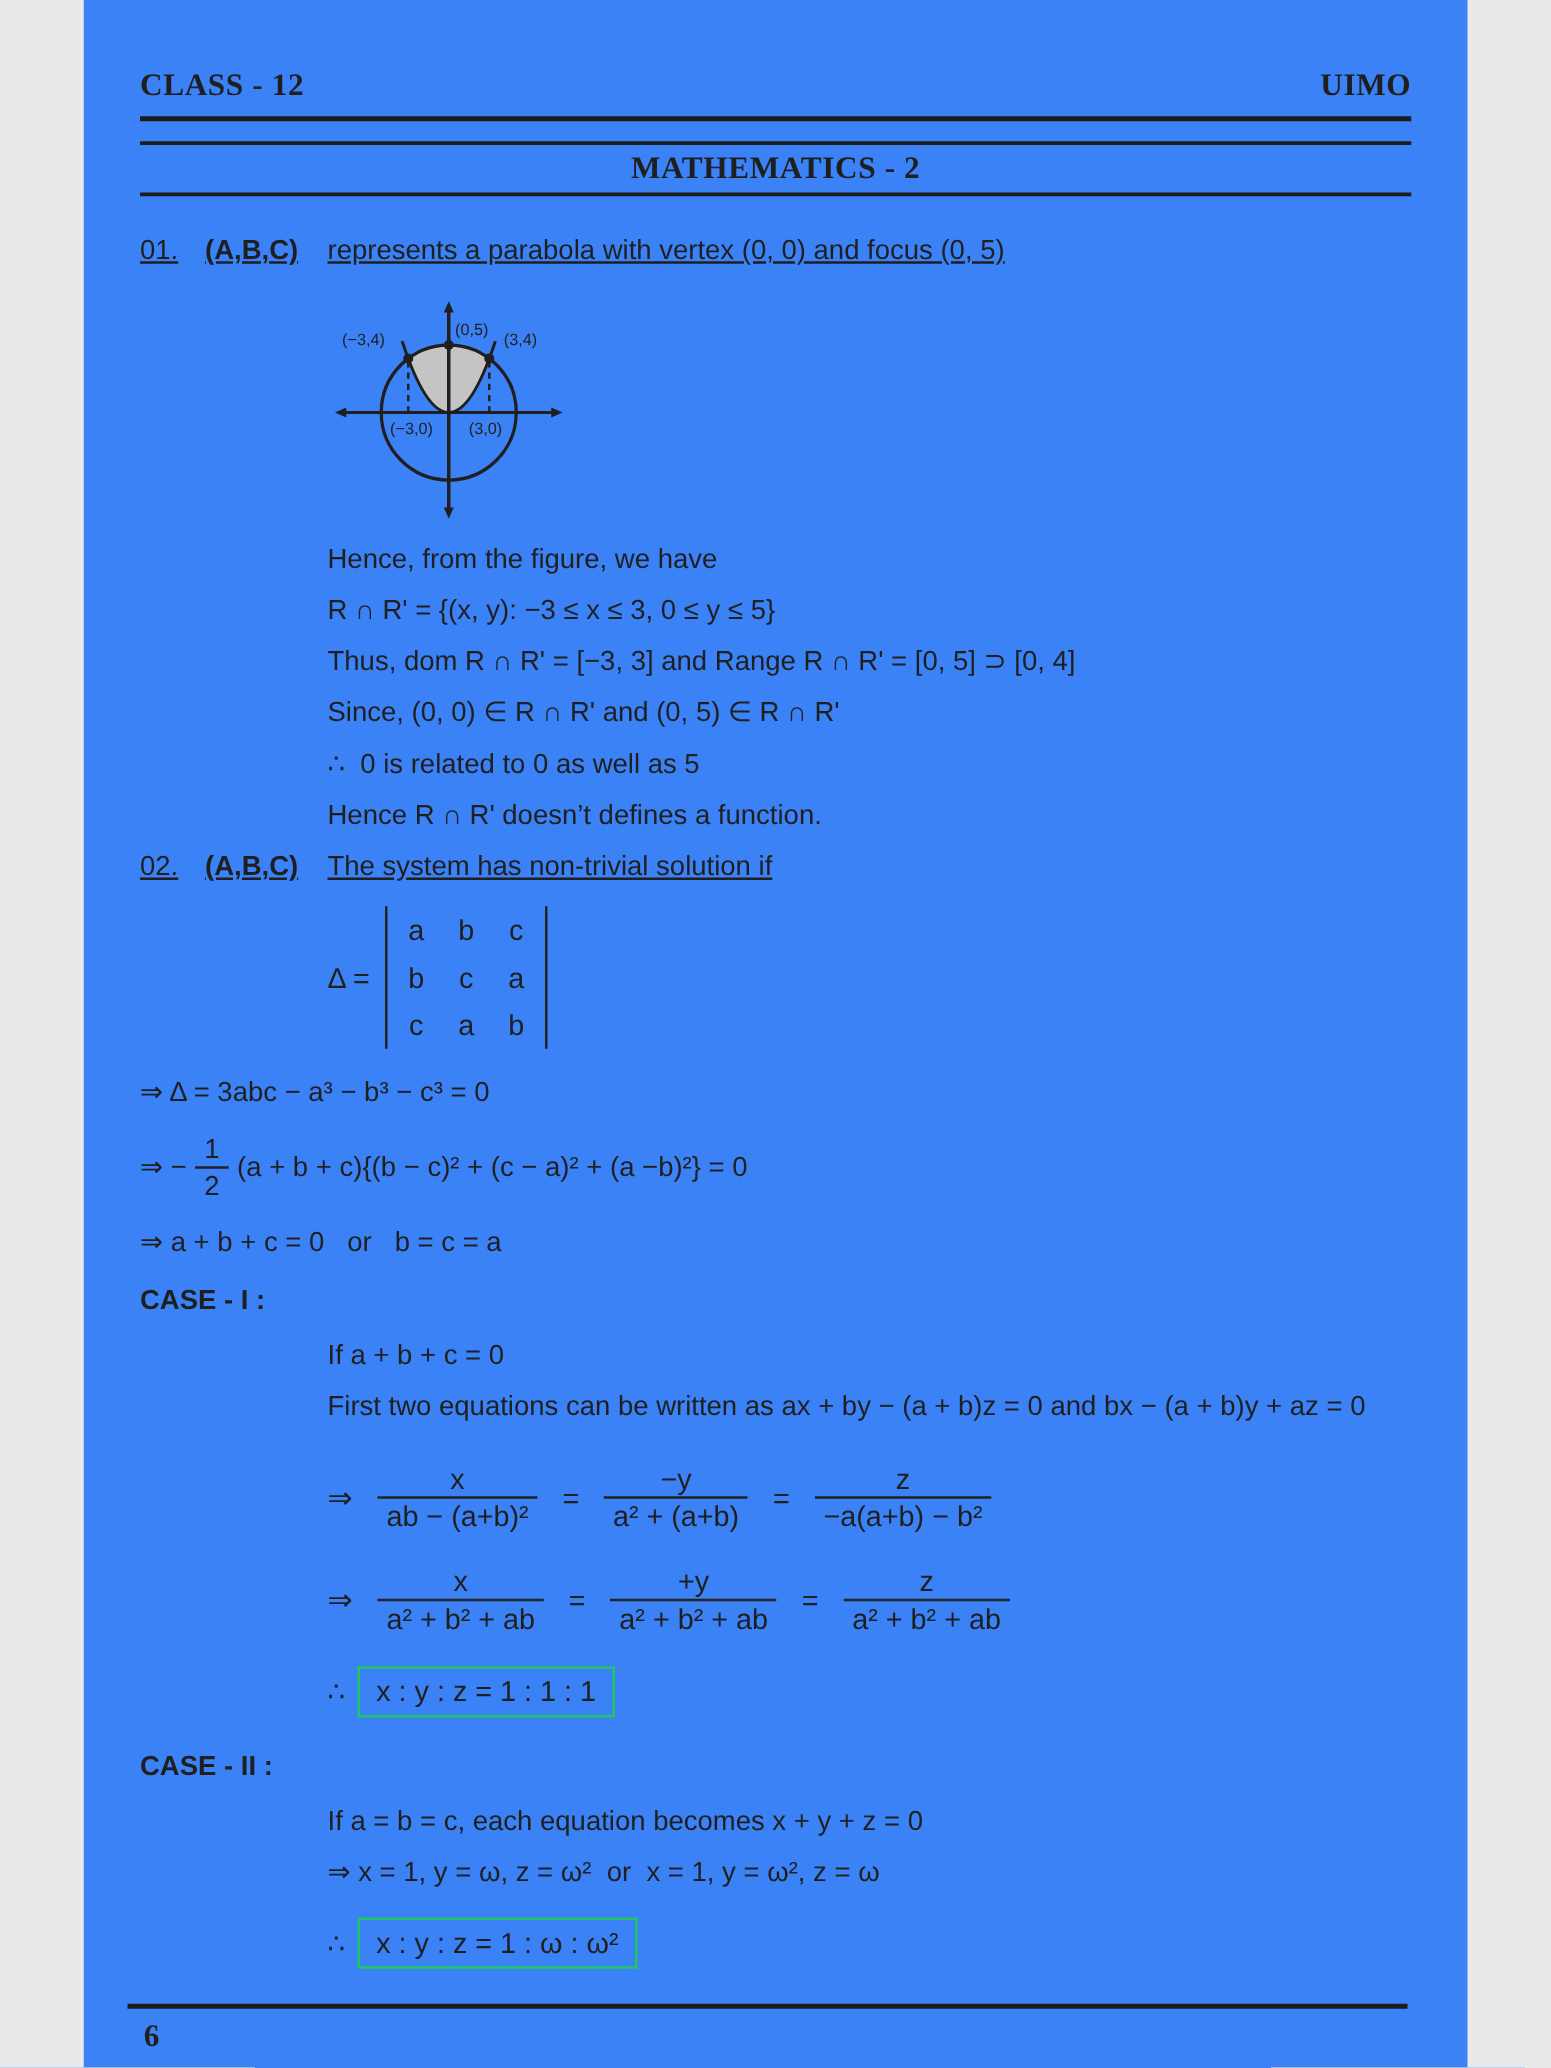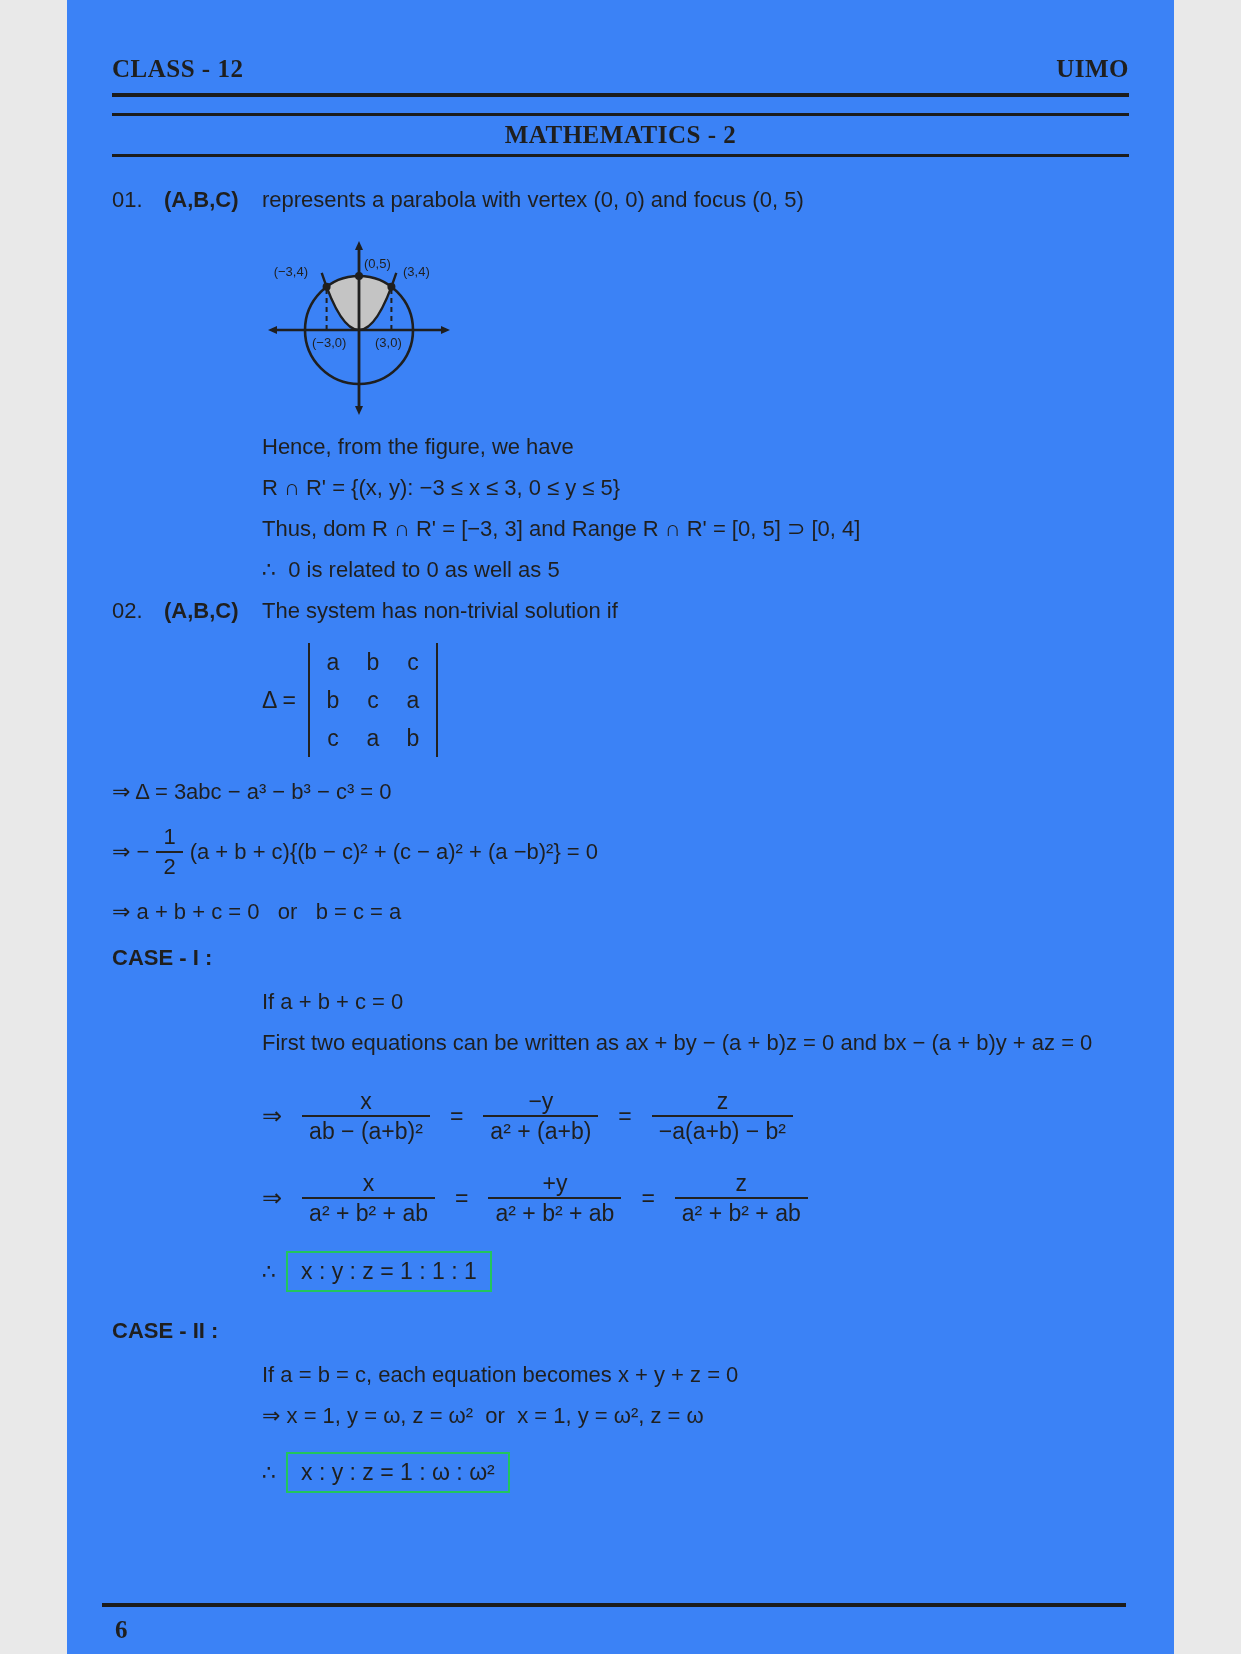--- a/index.html
+++ b/index.html
@@ -24,21 +24,21 @@
   .rule-1{height:4px;margin-top:10px;}
   .rule-2{height:3px;margin-top:16px;}
   .rule-3{height:3px;}
   .band-title{
     text-align:center;margin:5px 0;
     font-family:"Liberation Serif","DejaVu Serif",serif;
     font-weight:700;font-size:25px;letter-spacing:.5px;
   }
   
   .content{padding:22px 45px 0 45px;}
-  .prob{display:flex;align-items:flex-end;}
+  .prob{display:flex;align-items:flex-end;text-decoration:underline;}
   .pnum{width:52px;flex:none;line-height:41px;}
   .popts{width:98px;flex:none;font-weight:700;line-height:41px;}
   .pbody{flex:1;}
   .line{margin:0;line-height:41px;}
   .stmt1{margin:0;line-height:41px;display:flex;align-items:center;flex-wrap:wrap;}
   .indent{margin-left:150px;}
   
   .frac{display:inline-flex;flex-direction:column;text-align:center;vertical-align:middle;margin:0 7px;}
   .frac .den{border-top:2px solid #222;}
   .frac .num,.frac .den{padding:1px 7px;line-height:26px;}
@@ -121,21 +121,23 @@
         <text x="46" y="46" text-anchor="end">(−3,4)</text>
         <text x="141" y="46" text-anchor="start">(3,4)</text>
         <text x="50" y="117" text-anchor="start">(−3,0)</text>
         <text x="113" y="117" text-anchor="start">(3,0)</text>
       </svg>
     </div>
 
     <p class="line indent">Hence, from the figure, we have</p>
     <p class="line indent">R ∩ R' = {(x, y): −3 ≤ x ≤ 3, 0 ≤ y ≤ 5}</p>
     <p class="line indent">Thus, dom R ∩ R' = [−3, 3] and Range R ∩ R' = [0, 5] ⊃ [0, 4]</p>
+    <p class="line indent">Since, (0, 0) ∈ R ∩ R' and (0, 5) ∈ R ∩ R'</p>
     <p class="line indent">∴&nbsp; 0 is related to 0 as well as 5</p>
+    <p class="line indent">Hence R ∩ R' doesn’t defines a function.</p>
 
     <div class="prob">
       <span class="pnum">02.</span>
       <span class="popts">(A,B,C)</span>
       <div class="pbody">
         <p class="line">The system has non-trivial solution if</p>
       </div>
     </div>
 
     <div class="det">

